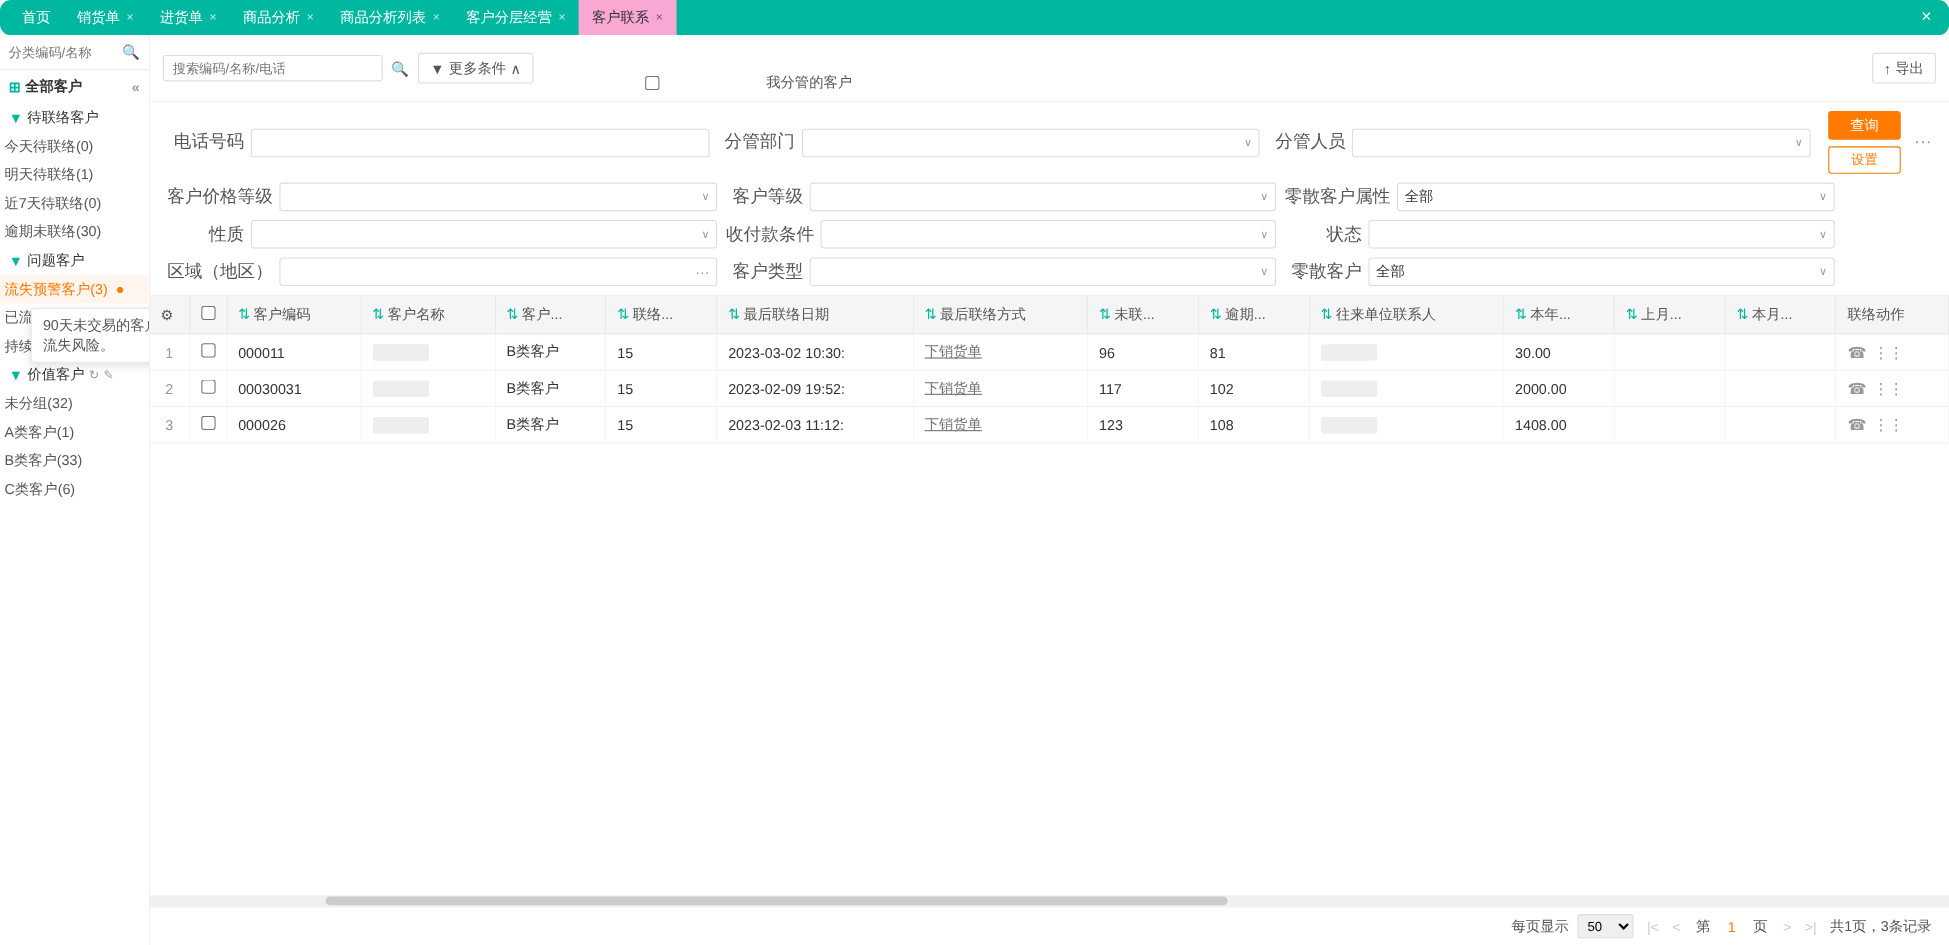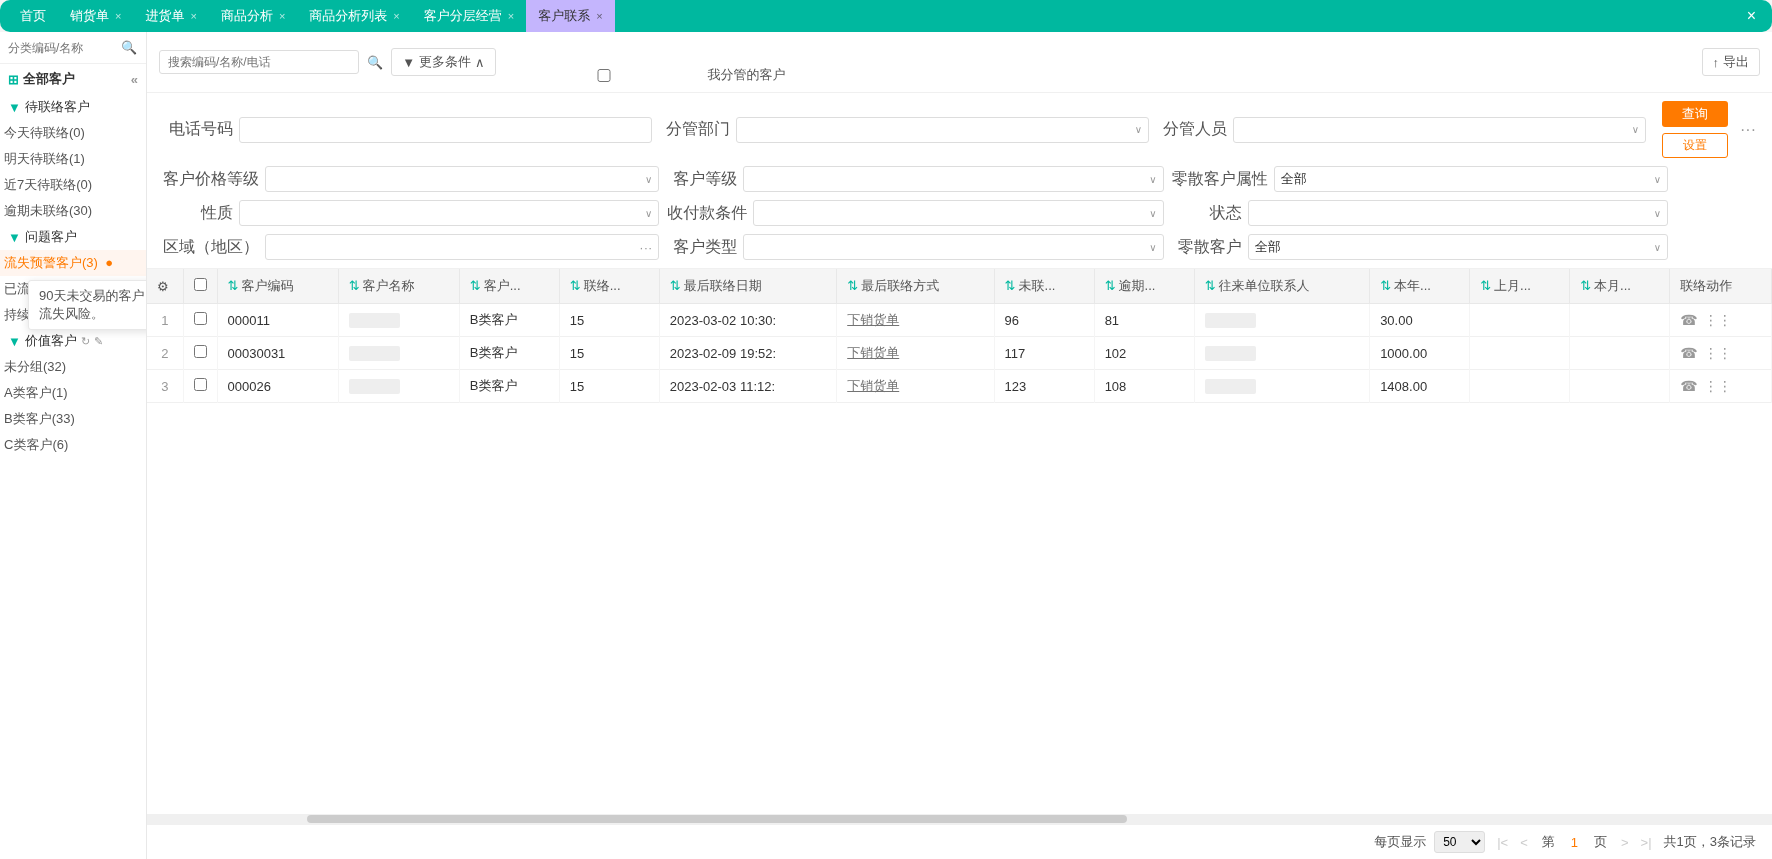--- a/index.html
+++ b/index.html
@@ -19,21 +19,21 @@
       padding: 0 12px;
       height: 32px;
       display: flex;
       align-items: center;
       cursor: pointer;
       font-size: 13px;
       color: #fff;
       white-space: nowrap;
     }
     .top-nav .nav-item.active {
-      background: #c4b5fd;
+      background: #f9a8d4;
       color: #333;
     }
     .top-nav .nav-item .close-icon {
       margin-left: 6px;
       font-size: 11px;
       opacity: 0.7;
     }
     .top-nav .window-close {
       margin-left: auto;
       font-size: 16px;
@@ -42,21 +42,21 @@
     }
 
     
     .main-layout {
       display: flex;
       height: calc(859px - 32px);
     }
 
     
     .sidebar {
-      width: 147px;
+      width: 136px;
       background: #fff;
       border-right: 1px solid #e8e8e8;
       overflow-y: auto;
       flex-shrink: 0;
     }
     .sidebar-search {
       padding: 8px;
       display: flex;
       align-items: center;
       border-bottom: 1px solid #f0f0f0;
@@ -620,21 +620,21 @@
       <td><input type="checkbox" style=""></td>
       <td>00030031</td>
       <td><span class="blurred">&nbsp;&nbsp;&nbsp;&nbsp;&nbsp;&nbsp;&nbsp;&nbsp;&nbsp;&nbsp;&nbsp;&nbsp;</span></td>
       <td>B类客户</td>
       <td>15</td>
       <td>2023-02-09 19:52:</td>
       <td><span class="link-text">下销货单</span></td>
       <td>117</td>
       <td>102</td>
       <td><span class="blurred">&nbsp;&nbsp;&nbsp;&nbsp;&nbsp;&nbsp;&nbsp;&nbsp;&nbsp;&nbsp;&nbsp;&nbsp;</span></td>
-      <td>1000.00</td>
+      <td>2000.00</td>
       <td></td>
       <td></td>
       <td>
         <div class="action-icons">
           <span class="action-icon" title="联络">☎</span>
           <span class="action-icon" title="更多">⋮⋮</span>
         </div>
       </td>
     </tr>
             <tr>

